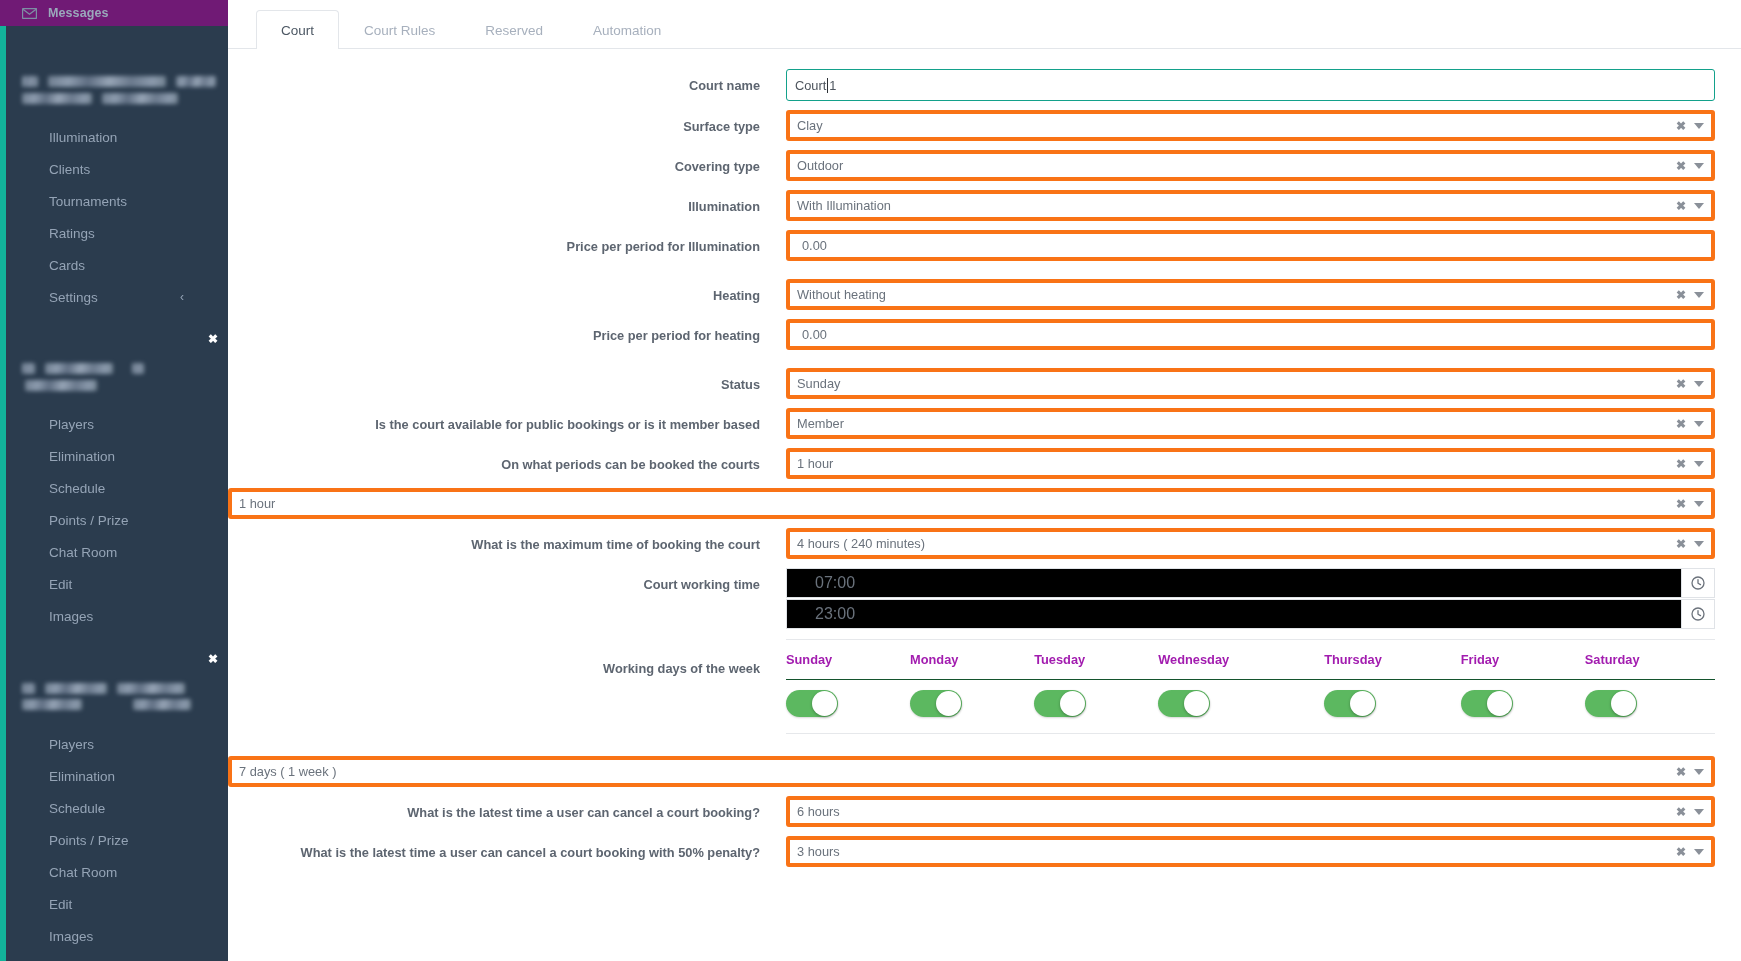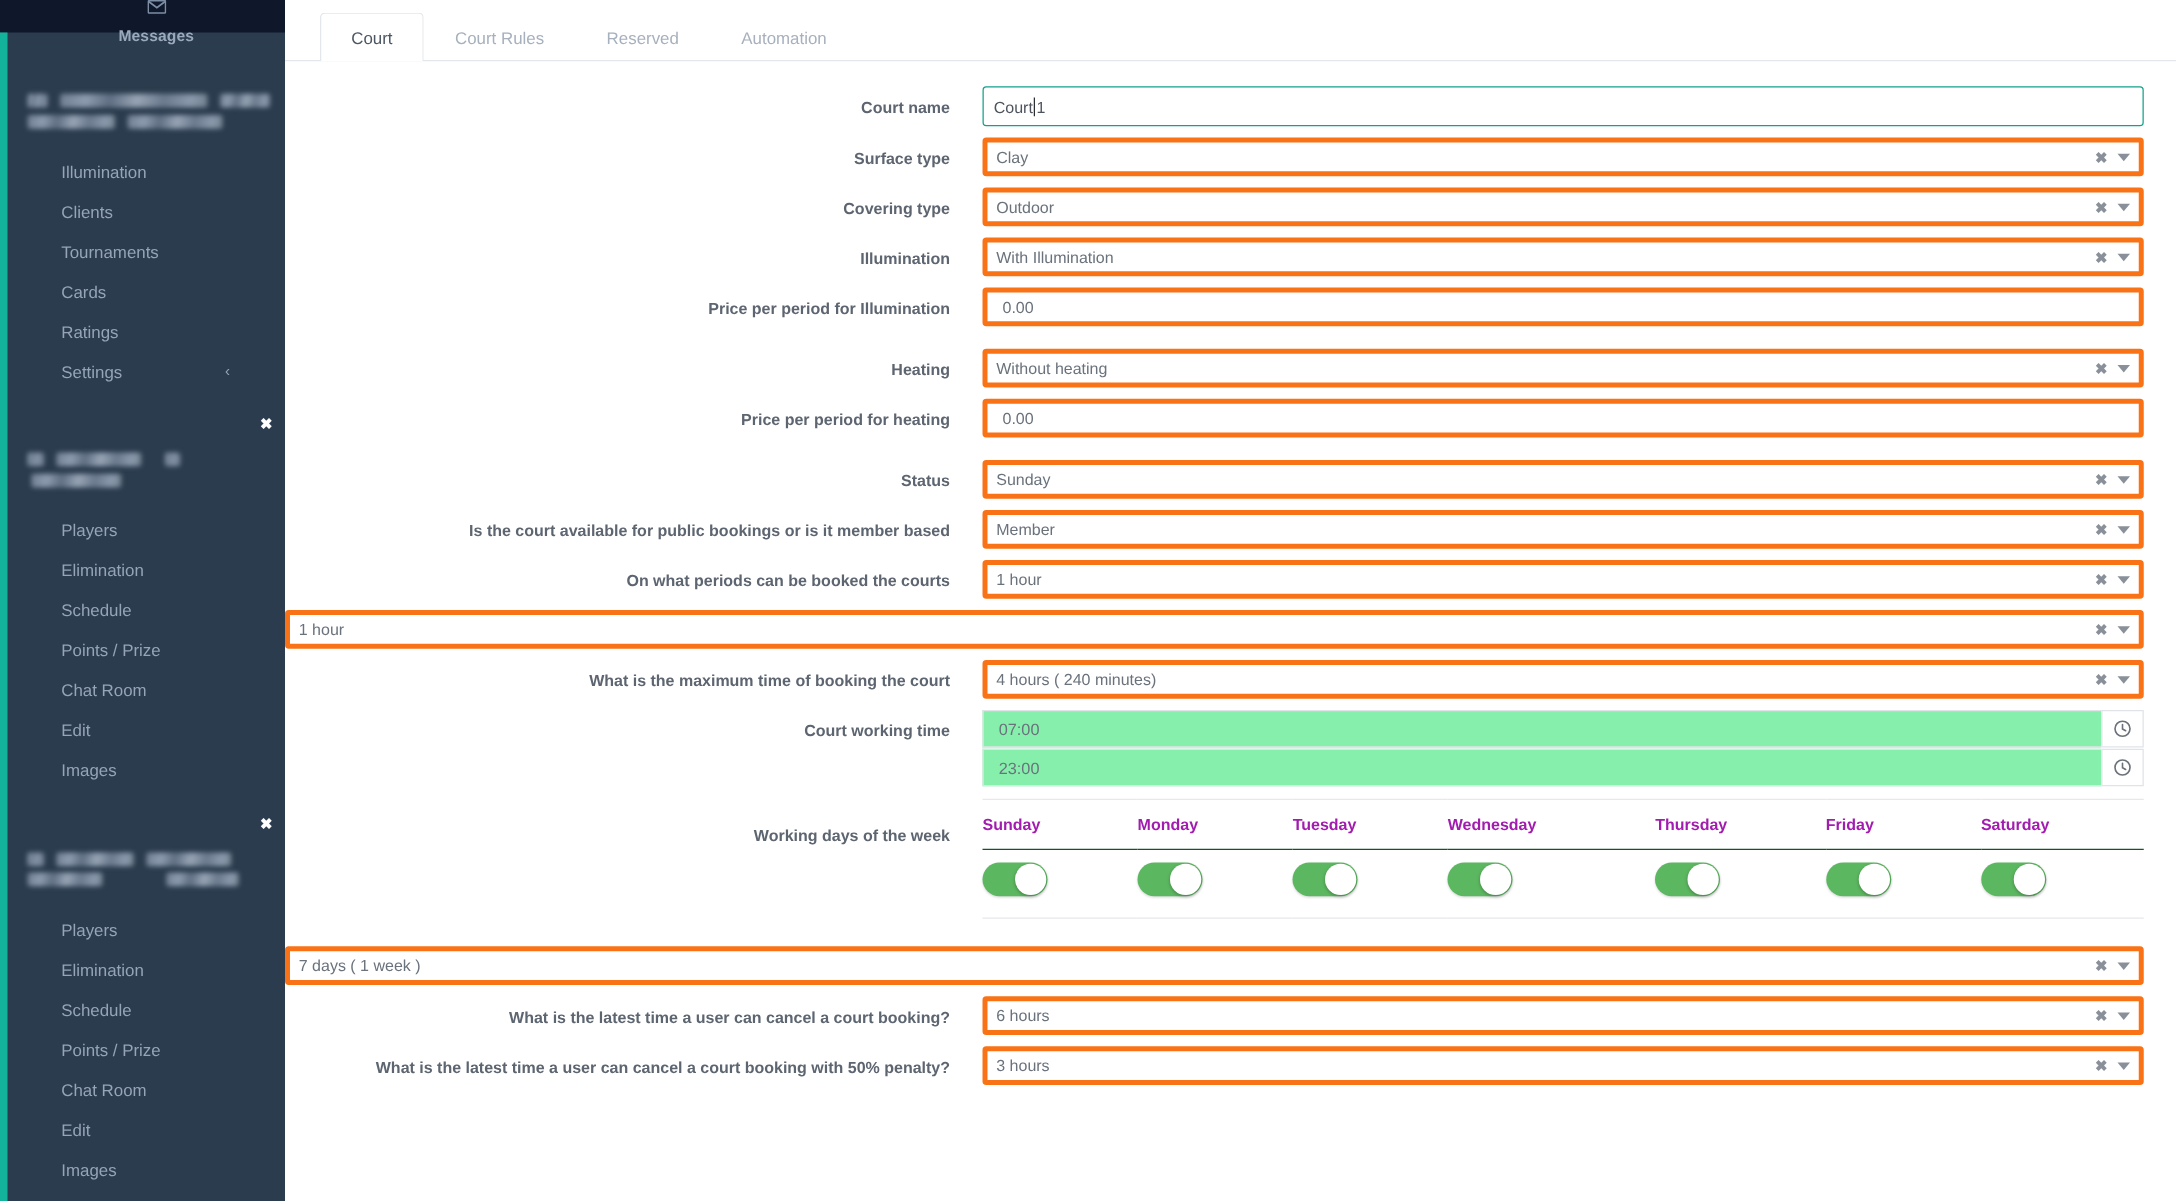--- a/index.html
+++ b/index.html
@@ -16,23 +16,23 @@
     width: 228px; min-width: 228px; height: 961px;
     background: #2b3c4e;
     position: relative;
     overflow: hidden;
   }
   .sidebar-accent {
     position: absolute; left: 0; top: 26px; bottom: 0; width: 6px;
     background: #12b39a;
   }
   .msg-header {
-    height: 26px; background: #0f172a;
+    height: 26px; background: #701a75;
     display: flex; align-items: center;
-    padding-left: 22px; gap: 11px; flex-direction: column;
+    padding-left: 22px; gap: 11px;
   }
   .msg-header .env-ico {
     width: 15px; height: 11px; position: relative; display: inline-block;
   }
   .msg-header .env-ico svg { display: block; }
   .msg-header .msg-label {
     color: #9aa9bb; font-size: 12.5px; font-weight: 600; letter-spacing: .1px;
   }
   .side-scroll { padding-top: 0; }
 
@@ -128,24 +128,24 @@
   .sel-x { color: #8a9099; font-size: 12px; line-height: 1; cursor: pointer; font-weight: 600;}
   .sel-caret {
     width: 0; height: 0; cursor: pointer;
     border-left: 5px solid transparent; border-right: 5px solid transparent;
     border-top: 6px solid #8a9099;
   }
 
   
   .timerow { display: flex; width: 100%; margin-bottom: 1px; }
   .timefield {
-    flex: 1 1 auto; height: 30px; background: #86efac;
+    flex: 1 1 auto; height: 30px; background: #000000;
     border: 1px solid #e0e3e7; border-right: none;
-    display: flex; align-items: center; padding-left: 12px;
-    font-size: 13px; color: #6a727c;
+    display: flex; align-items: center; padding-left: 28px;
+    font-size: 16px; color: #6a727c;
   }
   .timebtn {
     width: 34px; height: 30px; background: #fff;
     border: 1px solid #e0e3e7;
     display: flex; align-items: center; justify-content: center;
     cursor: pointer;
   }
   .timebtn svg { display:block; }
 
   
@@ -204,24 +204,24 @@
       <div class="nav-item">
           <span>Illumination</span>
         </div>
       <div class="nav-item">
           <span>Clients</span>
         </div>
       <div class="nav-item">
           <span>Tournaments</span>
         </div>
       <div class="nav-item">
+          <span>Ratings</span>
+        </div>
+      <div class="nav-item">
           <span>Cards</span>
-        </div>
-      <div class="nav-item">
-          <span>Ratings</span>
         </div>
       <div class="nav-item">
         <span>Settings</span>
         <span class="chev">‹</span>
       </div>
 
       <div class="sect-title">
         <span class="sect-txt">
           <span class="blur" style="width:13px"></span>
           <span class="blur" style="width:68px; margin-left:7px"></span>

